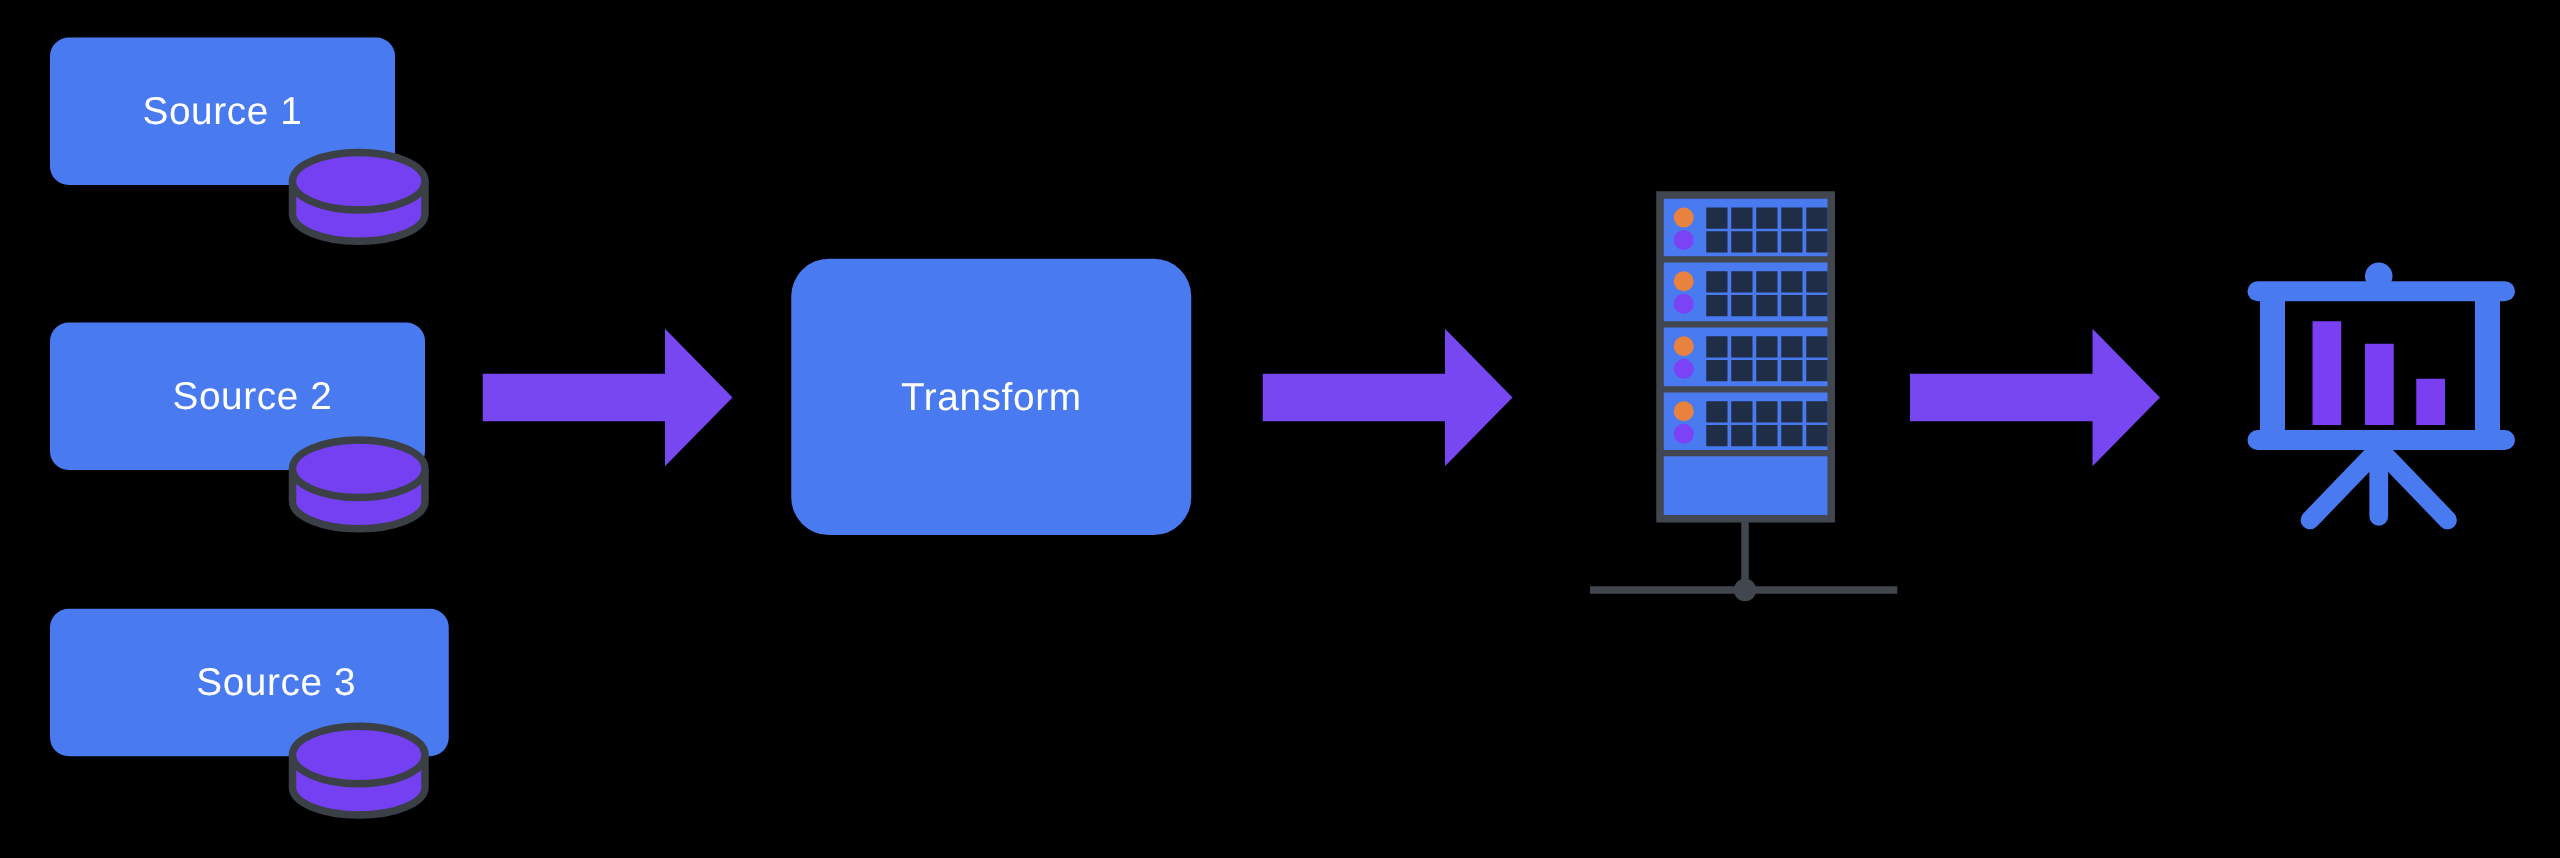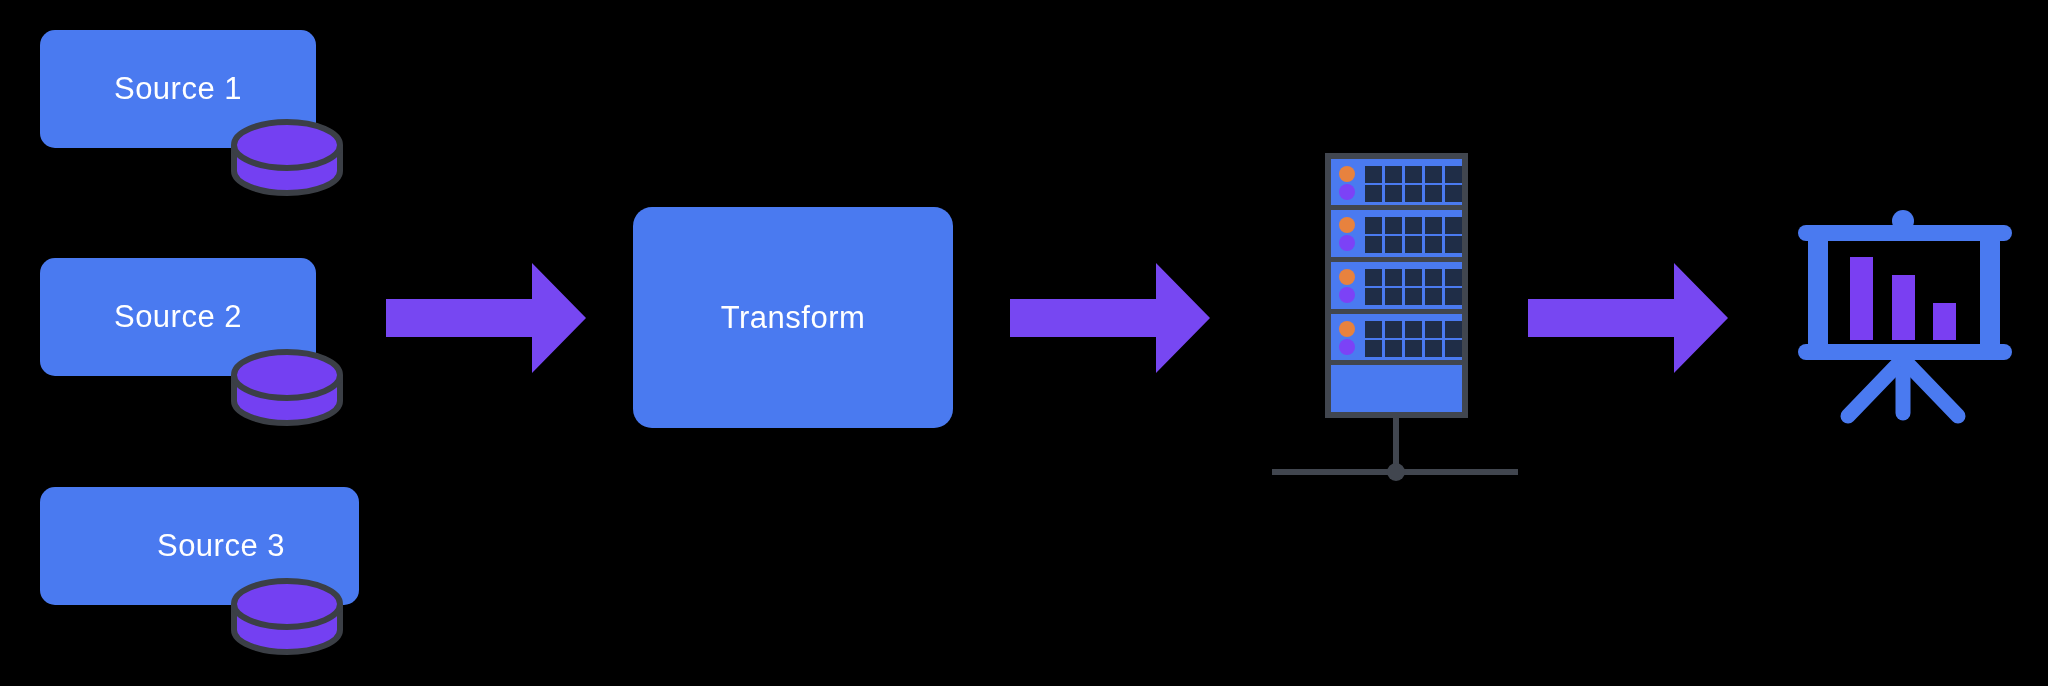--- a/index.html
+++ b/index.html
@@ -13,23 +13,23 @@
   .node-box{
     position:absolute;
     background:#4a7af0;
     color:#ffffff;
     display:flex;align-items:center;justify-content:center;
     font-size:31px;
     letter-spacing:0.5px;
   }
   .source-box{left:40px;width:276px;height:118px;border-radius:15px;}
   .source-1{top:30px;}
-  .source-2{top:258px;}
+  .source-2{top:258px;padding-left:24px;}
   .source-3{top:487px;padding-left:43px;}
-  .transform-box{left:633px;top:207px;width:320px;height:221px;border-radius:19px;}
+  .transform-box{left:633px;top:207px;width:320px;height:221px;border-radius:30px;}
   .cyl{position:absolute;width:114px;height:80px;}
   .cyl-1{left:230px;top:118px;}
   .cyl-2{left:230px;top:348px;}
   .cyl-3{left:230px;top:577px;}
   .arrow{position:absolute;width:200px;height:110px;}
   .arrow-1{left:386px;top:263px;}
   .arrow-2{left:1010px;top:263px;}
   .arrow-3{left:1528px;top:263px;}
   .server{position:absolute;left:1272px;top:150px;width:246px;height:332px;}
   .presentation{position:absolute;left:1790px;top:205px;width:230px;height:227px;}

